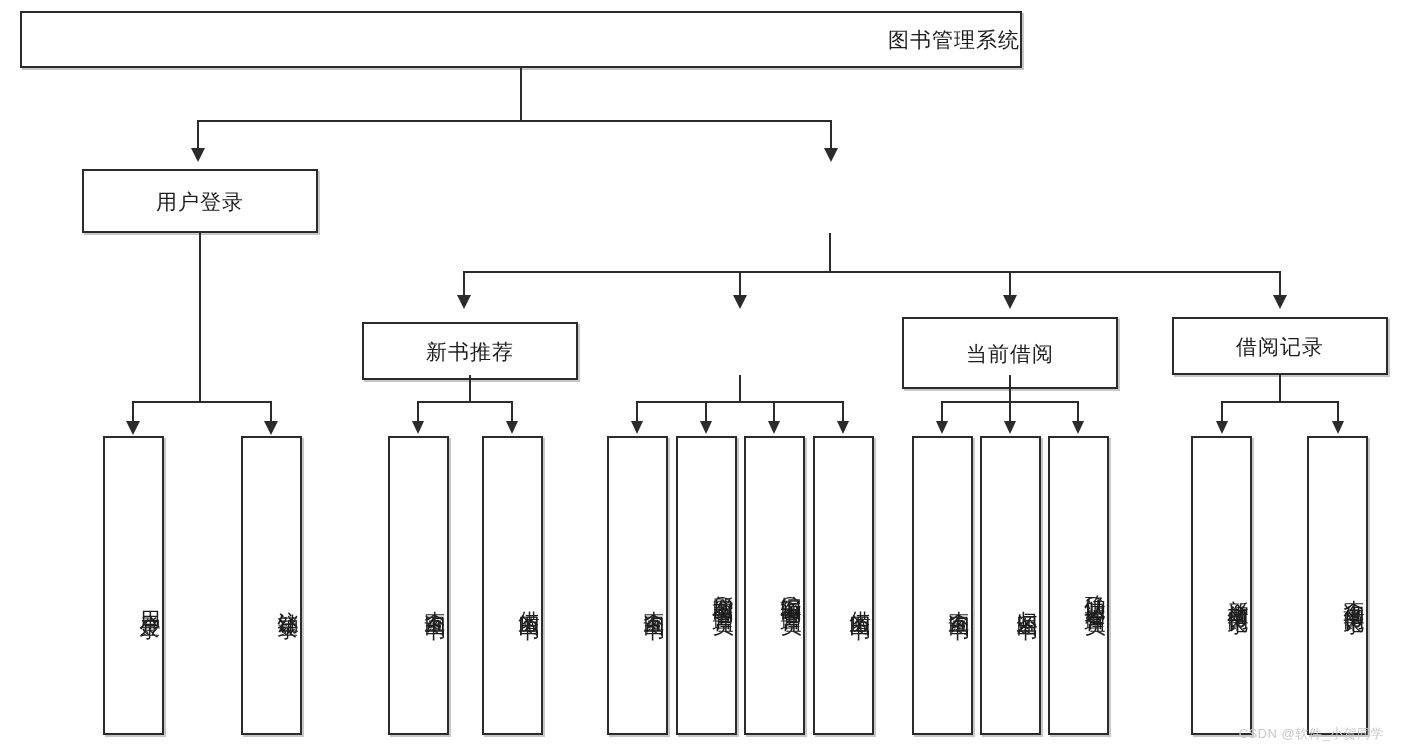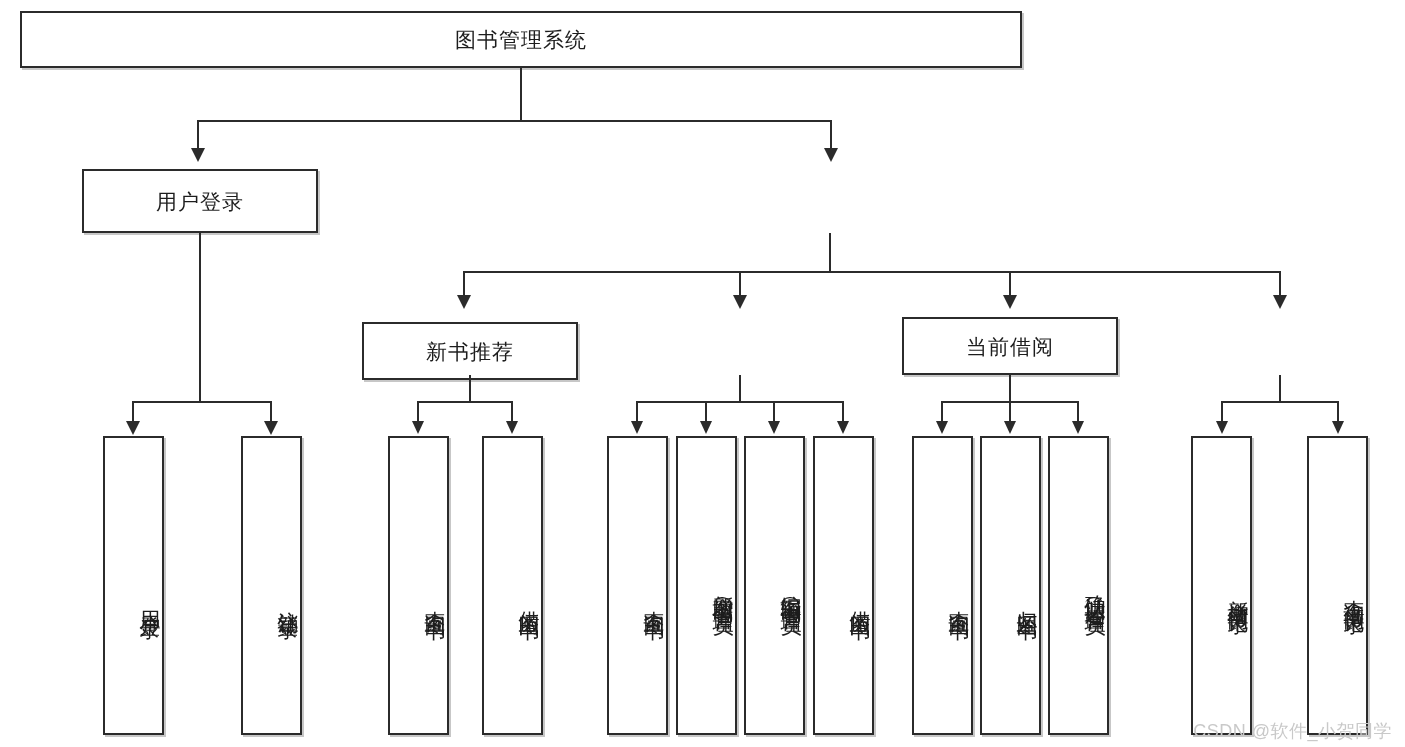--- a/index.html
+++ b/index.html
@@ -13,21 +13,21 @@
     background:#ffffff;
     border:2px solid #2b2b2b;
     box-shadow:2px 2px 0 rgba(0,0,0,.22);
     display:flex;
     align-items:center;
     justify-content:center;
     color:#1d1d1d;
     letter-spacing:1px;
   }
   .node.h{font-size:21px;line-height:1;}
-  .node.root{font-size:21px;}
+  .node.root{font-size:21px;justify-content:flex-end;}
   
   .node.v{
     writing-mode:vertical-rl;
     text-orientation:upright;
     align-items:flex-start;
     justify-content:center;
     padding-top:28px;
     font-size:21px;
     line-height:1.18;
     letter-spacing:3px;
@@ -48,23 +48,23 @@
   }
   .arrow.sm{
     border-left:6px solid transparent;
     border-right:6px solid transparent;
     border-top:13px solid #2b2b2b;
   }
 
   
   #watermark{
     position:absolute;
-    right:13px;
+    right:21px;
     bottom:4px;
-    font-size:18px;
+    font-size:13px;
     color:#c9c9c9;
     letter-spacing:.5px;
     user-select:none;
     white-space:nowrap;
     margin-top:40px;
   }
 </style>
 </head>
 <body>
 
@@ -107,22 +107,25 @@
 
   <div class="ln vv" style="left:1009px;top:271px;width:2px;height:24px;"></div>
   <div class="arrow" style="left:1003px;top:295px;"></div>
 
   <div class="ln vv" style="left:1279px;top:271px;width:2px;height:24px;"></div>
   <div class="arrow" style="left:1273px;top:295px;"></div>
 
   <div class="node h" style="left:362px;top:322px;width:216px;height:58px;">
     <span>新书推荐</span>
   </div>
-  <div class="node h" style="left:902px;top:317px;width:216px;height:58px;justify-content:center;">
+  <div class="node h" style="left:902px;top:317px;width:216px;height:72px;justify-content:center;">
     <span>当前借阅</span>
+  </div>
+  <div class="node h" style="left:1172px;top:317px;width:216px;height:58px;">
+    <span>借阅记录</span>
   </div>
 
   <div class="ln vv" style="left:469px;top:375px;width:2px;height:26px;"></div>
   <div class="ln hh" style="left:417px;top:401px;width:96px;height:2px;"></div>
   <div class="ln vv" style="left:417px;top:401px;width:2px;height:20px;"></div>
   <div class="arrow sm" style="left:412px;top:421px;"></div>
   <div class="ln vv" style="left:511px;top:401px;width:2px;height:20px;"></div>
   <div class="arrow sm" style="left:506px;top:421px;"></div>
 
   <div class="ln vv" style="left:739px;top:375px;width:2px;height:26px;"></div>

